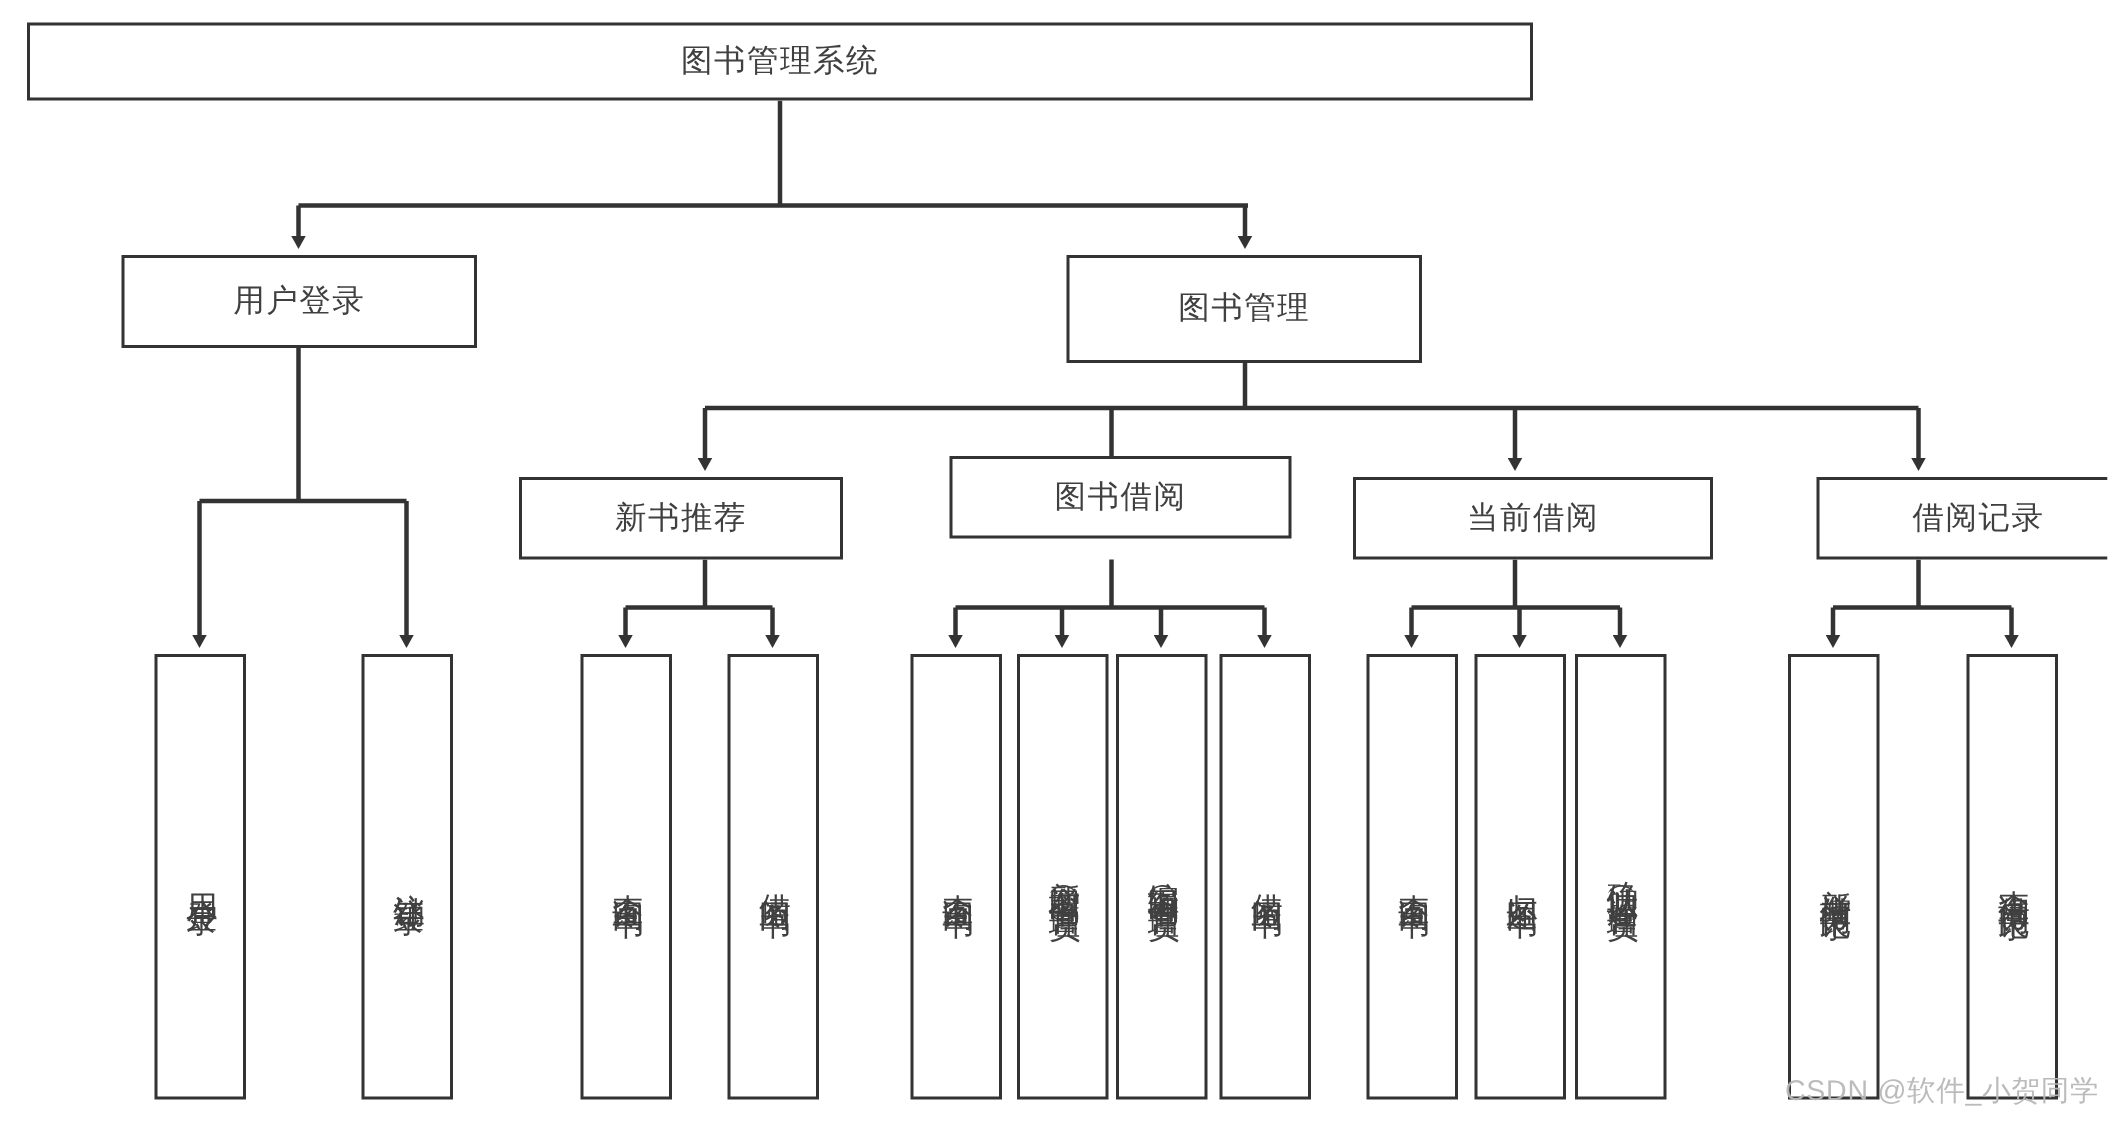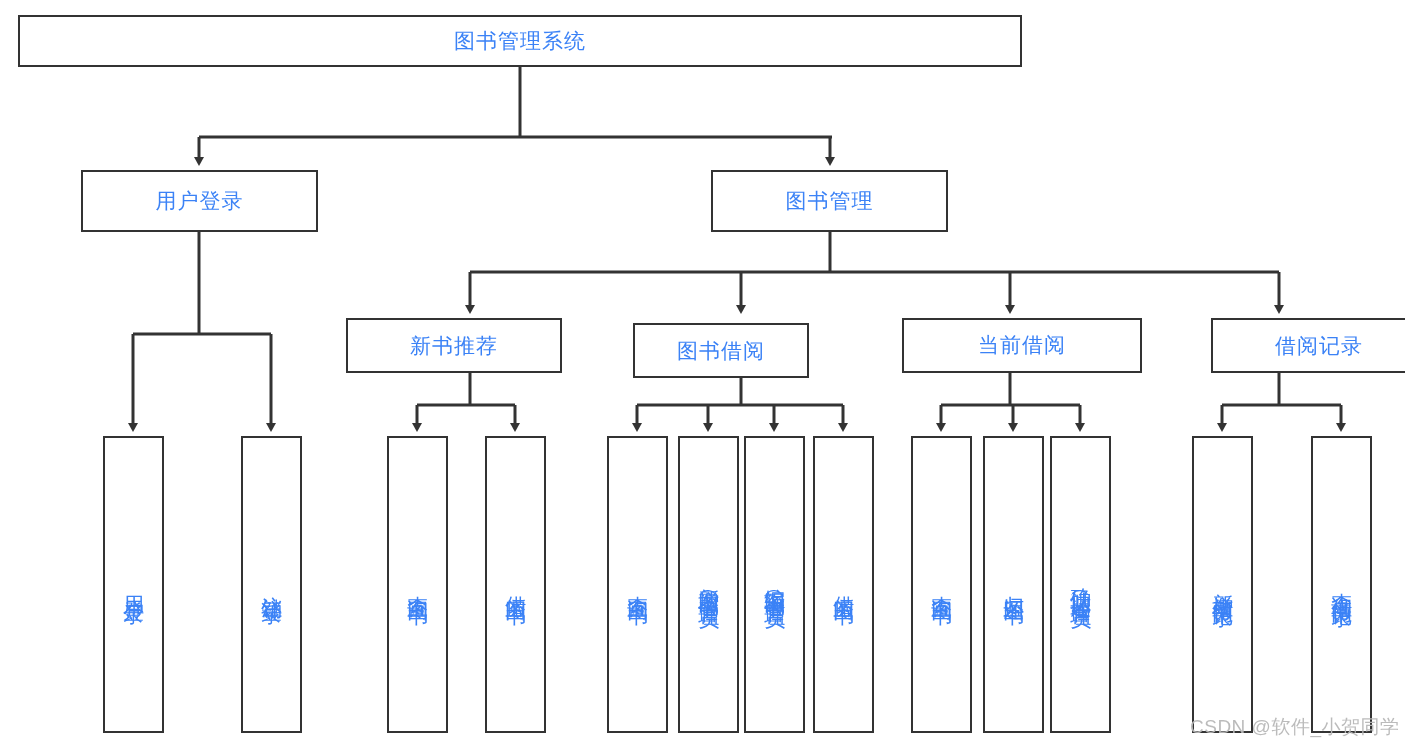--- a/index.html
+++ b/index.html
@@ -26,21 +26,21 @@
     pointer-events: none;
   }
   .node {
     position: absolute;
     box-sizing: border-box;
     border: 2px solid #333333;
     background: #ffffff;
     display: flex;
     align-items: center;
     justify-content: center;
-    color: #3b82f6;
+    color: #404040;
   }
   .node.horiz {
     font-size: 21px;
     letter-spacing: 1px;
     line-height: 1.2;
   }
   .node.vert {
     writing-mode: vertical-rl;
     text-orientation: upright;
     font-size: 21px;
@@ -119,28 +119,28 @@
     </g>
   </svg>
 
   <div class="node horiz" id="title-node" style="left: 18px; top: 15px; width: 1004px; height: 52px;">
     <span>图书管理系统</span>
   </div>
 
   <div class="node horiz" id="l2-0" style="left: 81px; top: 170px; width: 237px; height: 62px;">
     <span>用户登录</span>
   </div>
-  <div class="node horiz" id="l2-1" style="left: 711px; top: 170px; width: 237px; height: 62px;">
+  <div class="node horiz" id="l2-1" style="left: 711px; top: 170px; width: 237px; height: 72px;">
     <span>图书管理</span>
   </div>
 
   <div class="node horiz" id="l3-0" style="left: 346px; top: 318px; width: 216px; height: 55px;">
     <span>新书推荐</span>
   </div>
-  <div class="node horiz" id="l3-1" style="left: 633px; top: 323px; width: 176px; height: 55px;">
+  <div class="node horiz" id="l3-1" style="left: 633px; top: 304px; width: 228px; height: 55px; font-family: Liberation Serif, serif;">
     <span>图书借阅</span>
   </div>
   <div class="node horiz" id="l3-2" style="left: 902px; top: 318px; width: 240px; height: 55px; font-family: Liberation Serif, serif;">
     <span>当前借阅</span>
   </div>
   <div class="node horiz" id="l3-3" style="left: 1171px; top: 318px; width: 216px; height: 55px; margin-left: 40px;">
     <span>借阅记录</span>
   </div>
 
   <div class="node vert" id="lf-0" style="left: 103px; top: 436px; width: 61px; height: 297px;">

